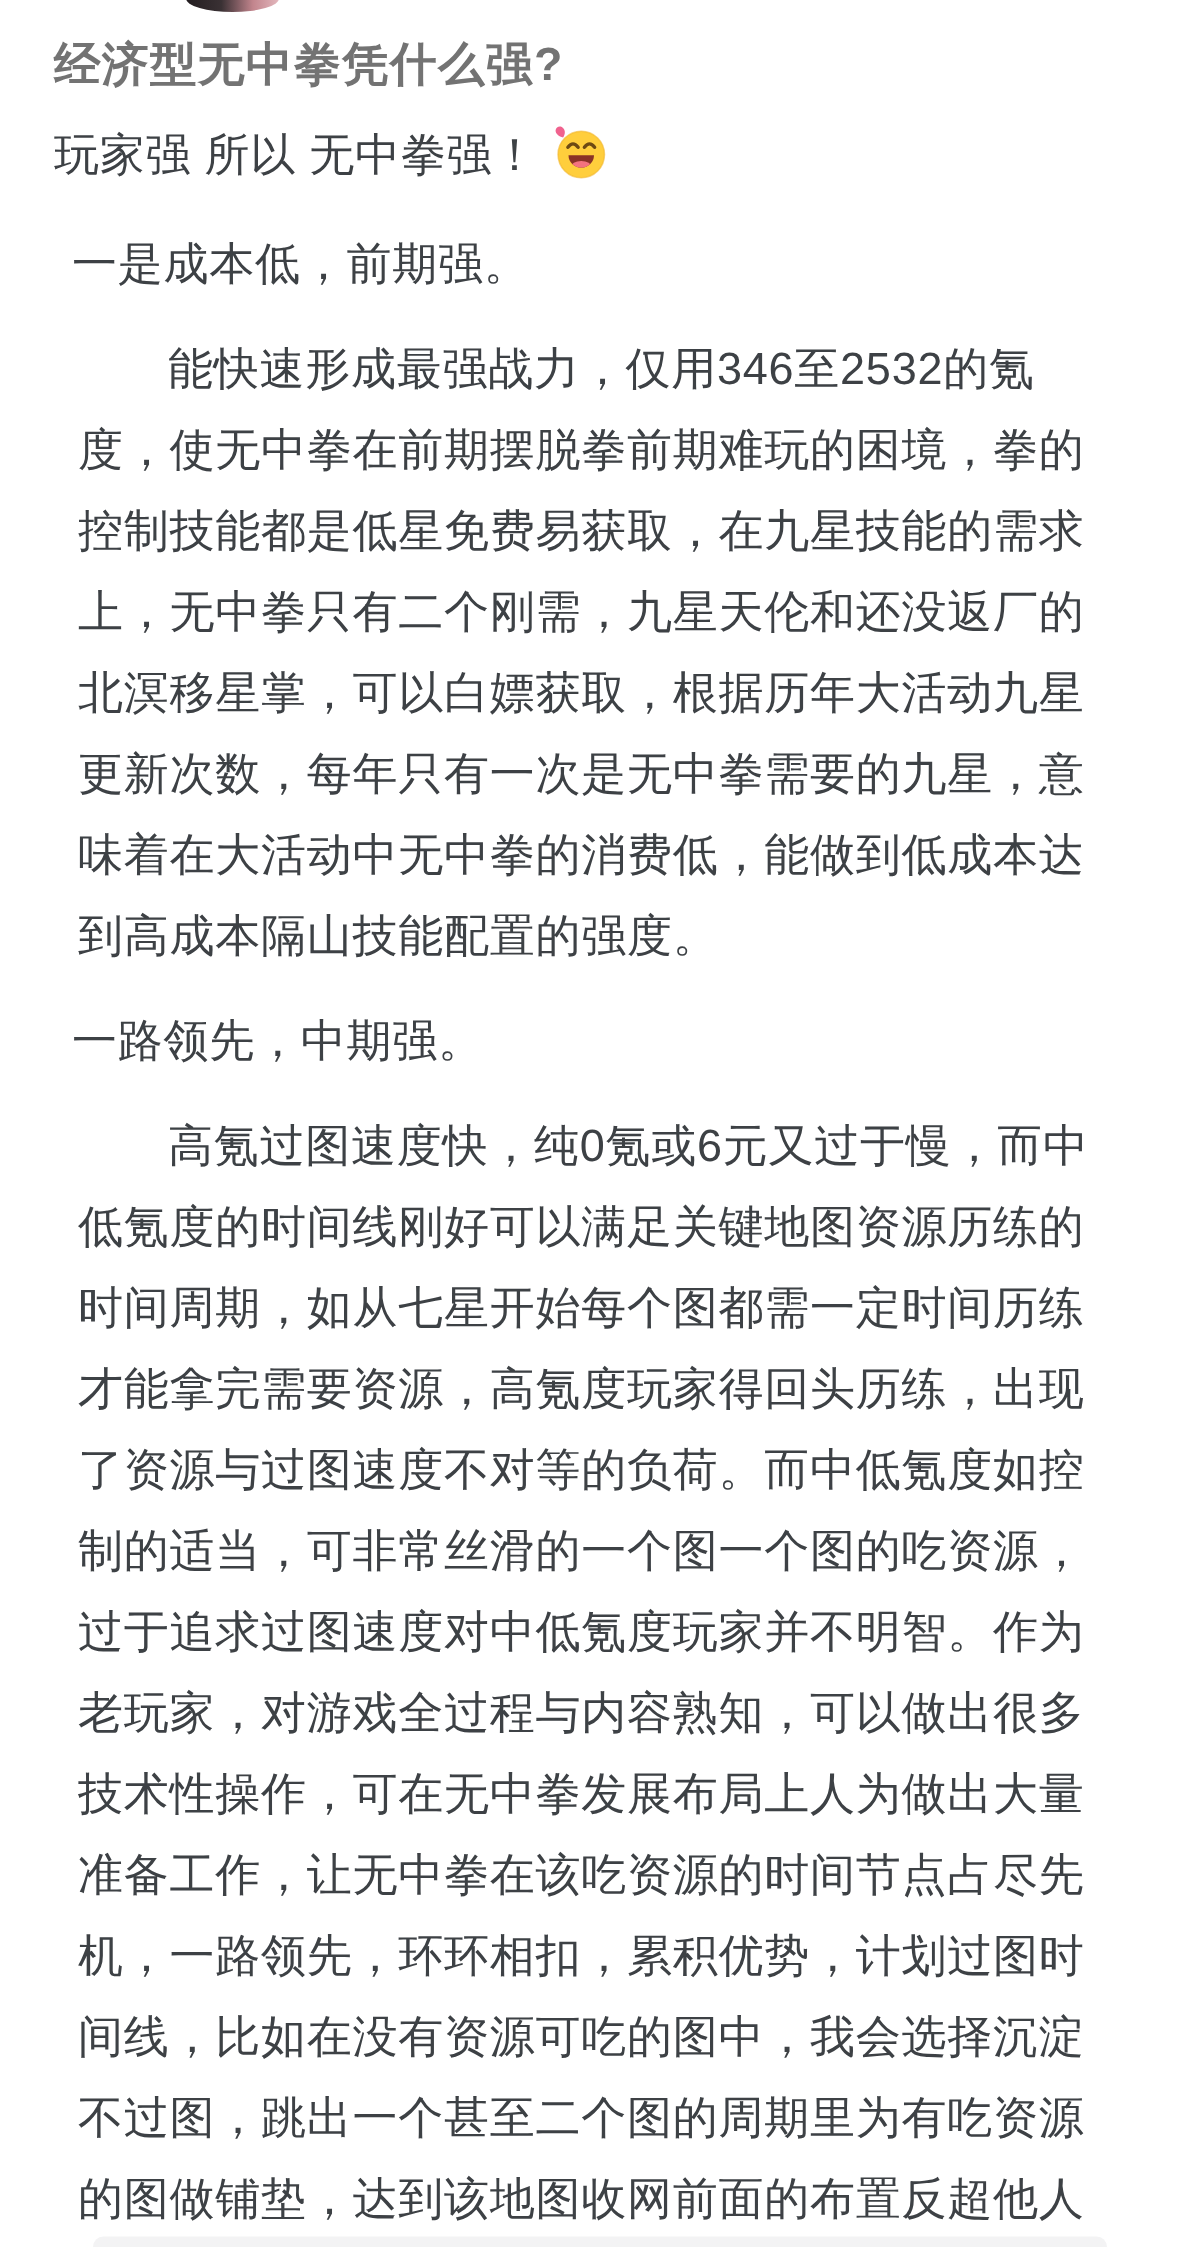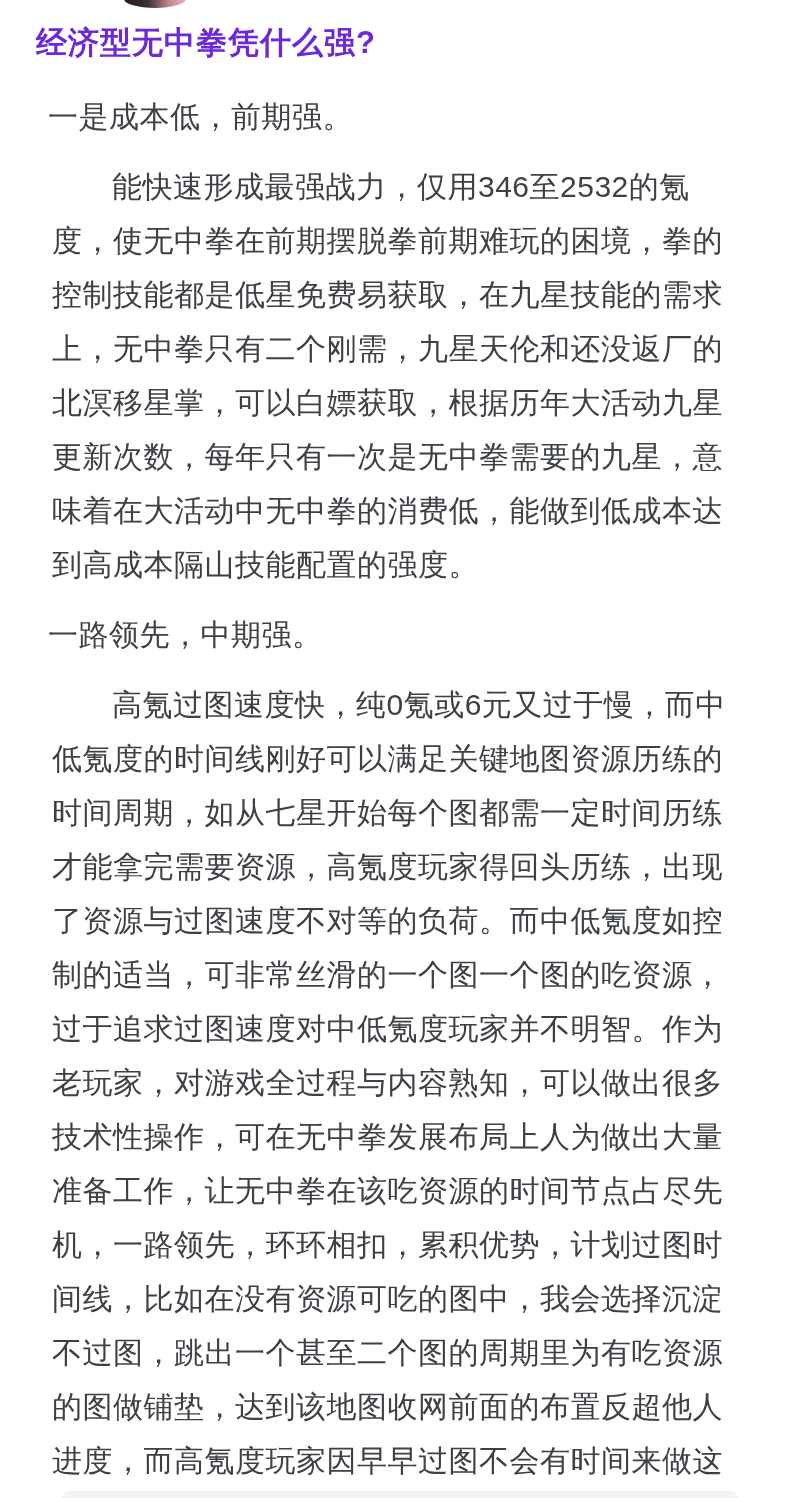--- a/index.html
+++ b/index.html
@@ -15,21 +15,21 @@
   
   .top-sticker{
     position:absolute;left:124px;top:-10px;width:62px;height:18px;
     border-radius:50%;
     background:linear-gradient(90deg,#221d20 0%,#3a3134 38%,#7d5a60 55%,#c2858d 72%,#e3b7bd 100%);
   }
 
   .title{
     margin:0;padding:22px 17px 0 36px;
     font-size:31px;line-height:42px;font-weight:700;
-    color:#6d28d9;letter-spacing:1px;
+    color:#737373;letter-spacing:1px;
   }
 
   .subtitle{
     margin-top:20px;padding:0 36px;
     font-size:30px;line-height:40px;color:#3d4145;
     display:flex;align-items:center;letter-spacing:0.5px;
   }
   .emoji{width:37px;height:37px;margin-left:8px;position:relative;top:-3px;flex:0 0 auto;}
 
   .content{
@@ -48,20 +48,39 @@
 </style>
 </head>
 <body>
 
 <div class="page">
 
   <div class="top-sticker"></div>
 
   <h1 class="title">经济型无中拳凭什么强?</h1>
 
+  <div class="subtitle">
+    <span>玩家强 所以 无中拳强！</span>
+    <span class="emoji">
+      <svg viewBox="0 0 37 37" width="37" height="37" aria-hidden="true">
+        <defs>
+          <clipPath id="mouthClip">
+            <path d="M12 20.5 h17 a8.5 8.2 0 0 1 -17 0 z"></path>
+          </clipPath>
+        </defs>
+        <circle cx="20.5" cy="20" r="15.5" fill="#FFCE3C"></circle>
+        <circle cx="20.5" cy="20" r="15.5" fill="none" stroke="#F2B62B" stroke-width="1" opacity="0.6"></circle>
+        <path d="M11.6 15.2 q3.4 -4.6 6.8 0" fill="none" stroke="#6E4A13" stroke-width="2.3" stroke-linecap="round"></path>
+        <path d="M22.6 15.2 q3.4 -4.6 6.8 0" fill="none" stroke="#6E4A13" stroke-width="2.3" stroke-linecap="round"></path>
+        <path d="M12 20.5 h17 a8.5 8.2 0 0 1 -17 0 z" fill="#8A3226"></path>
+        <ellipse cx="20.5" cy="28.5" rx="7" ry="4.2" fill="#F4737F" clip-path="url(#mouthClip)"></ellipse>
+        <path d="M8.2 2.2 c-1.7 -1.8 -4.6 -0.6 -4.8 1.6 c-0.2 2.3 2.2 4.2 5 4.9 c1.6 -2.4 1.6 -5 -0.2 -6.5 z" fill="#F0628E"></path>
+      </svg>
+    </span>
+  </div>
 
   <div class="content">
     <div class="heading">一是成本低，前期强。</div>
     <p class="para">能快速形成最强战力，仅用346至2532的氪度，使无中拳在前期摆脱拳前期难玩的困境，拳的控制技能都是低星免费易获取，在九星技能的需求上，无中拳只有二个刚需，九星天伦和还没返厂的北溟移星掌，可以白嫖获取，根据历年大活动九星更新次数，每年只有一次是无中拳需要的九星，意味着在大活动中无中拳的消费低，能做到低成本达到高成本隔山技能配置的强度。</p>
     <div class="heading">一路领先，中期强。</div>
     <p class="para">高氪过图速度快，纯0氪或6元又过于慢，而中低氪度的时间线刚好可以满足关键地图资源历练的时间周期，如从七星开始每个图都需一定时间历练才能拿完需要资源，高氪度玩家得回头历练，出现了资源与过图速度不对等的负荷。而中低氪度如控制的适当，可非常丝滑的一个图一个图的吃资源，过于追求过图速度对中低氪度玩家并不明智。作为老玩家，对游戏全过程与内容熟知，可以做出很多技术性操作，可在无中拳发展布局上人为做出大量准备工作，让无中拳在该吃资源的时间节点占尽先机，一路领先，环环相扣，累积优势，计划过图时间线，比如在没有资源可吃的图中，我会选择沉淀不过图，跳出一个甚至二个图的周期里为有吃资源的图做铺垫，达到该地图收网前面的布置反超他人进度，而高氪度玩家因早早过图不会有时间来做这种布置，这也是充分利用中低氪度与地图资源之间的关系为无中拳解决了一系列缺点的手段。</p>
   </div>
 
   <div class="bottom-card"></div>
 

